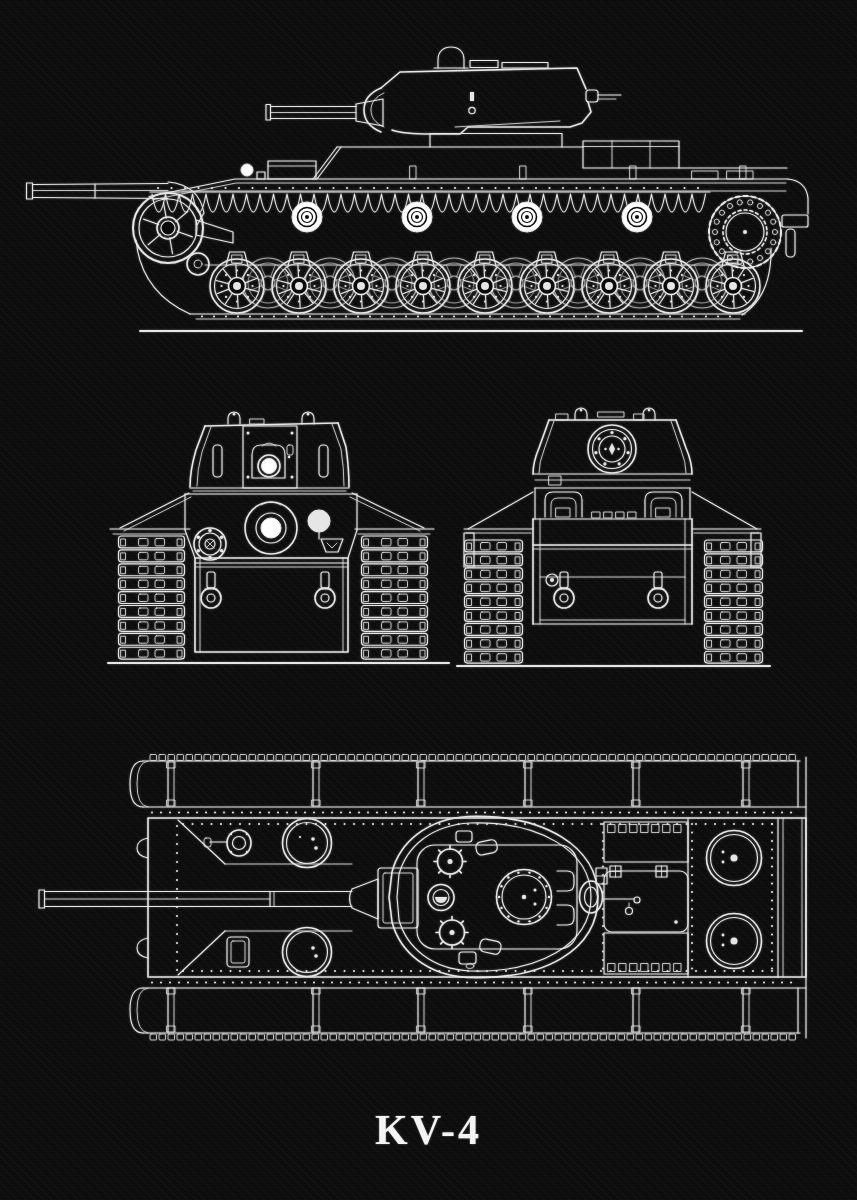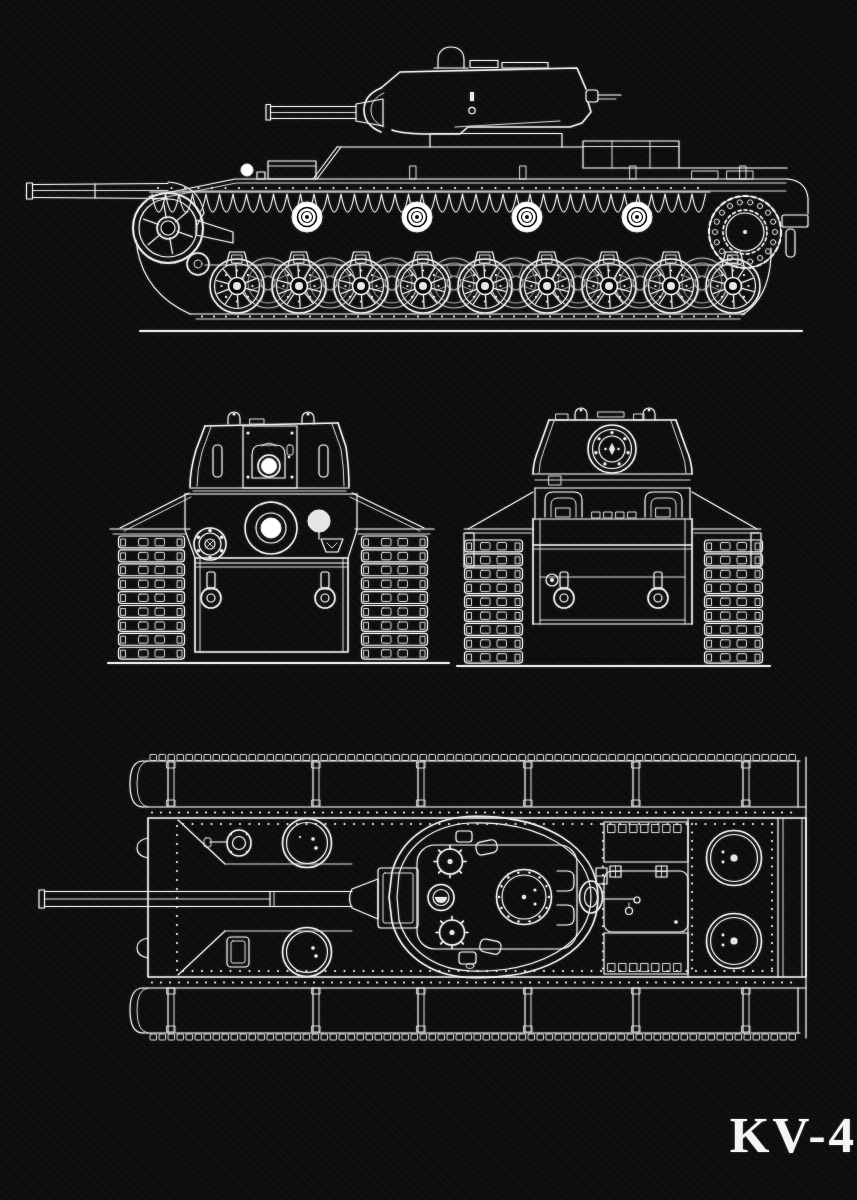--- a/index.html
+++ b/index.html
@@ -24,22 +24,22 @@
   svg.blueprint *{vector-effect:none;}
   .ln{stroke:var(--line,#e6e6e6);fill:none;stroke-width:1.15;stroke-linecap:round;stroke-linejoin:round;}
   .w2{stroke-width:2;}
   .w15{stroke-width:1.6;}
   .thin{stroke-width:.8;}
   .dim{stroke:#a9a9a9;}
   .fw{fill:var(--line,#e6e6e6);stroke:none;}
   .fwhite{fill:#ffffff;stroke:var(--line,#e6e6e6);}
   .fbg{fill:#0b0b0b;}
   .title{
-    position:absolute;left:0;top:1106px;width:857px;text-align:right;
-    color:#f4f4f4;font-weight:700;font-size:51px;letter-spacing:3px;
+    position:absolute;left:0;top:1106px;width:857px;text-align:center;
+    color:#f4f4f4;font-weight:700;font-size:42px;letter-spacing:3px;
     font-family:"Liberation Serif","DejaVu Serif",serif;
     text-shadow:0 0 2px rgba(255,255,255,.45);
   }
 </style>
 </head>
 <body style="background-color: rgb(11, 11, 11);">
 
 <div class="texture"></div>
 <div class="texture2"></div>
 

